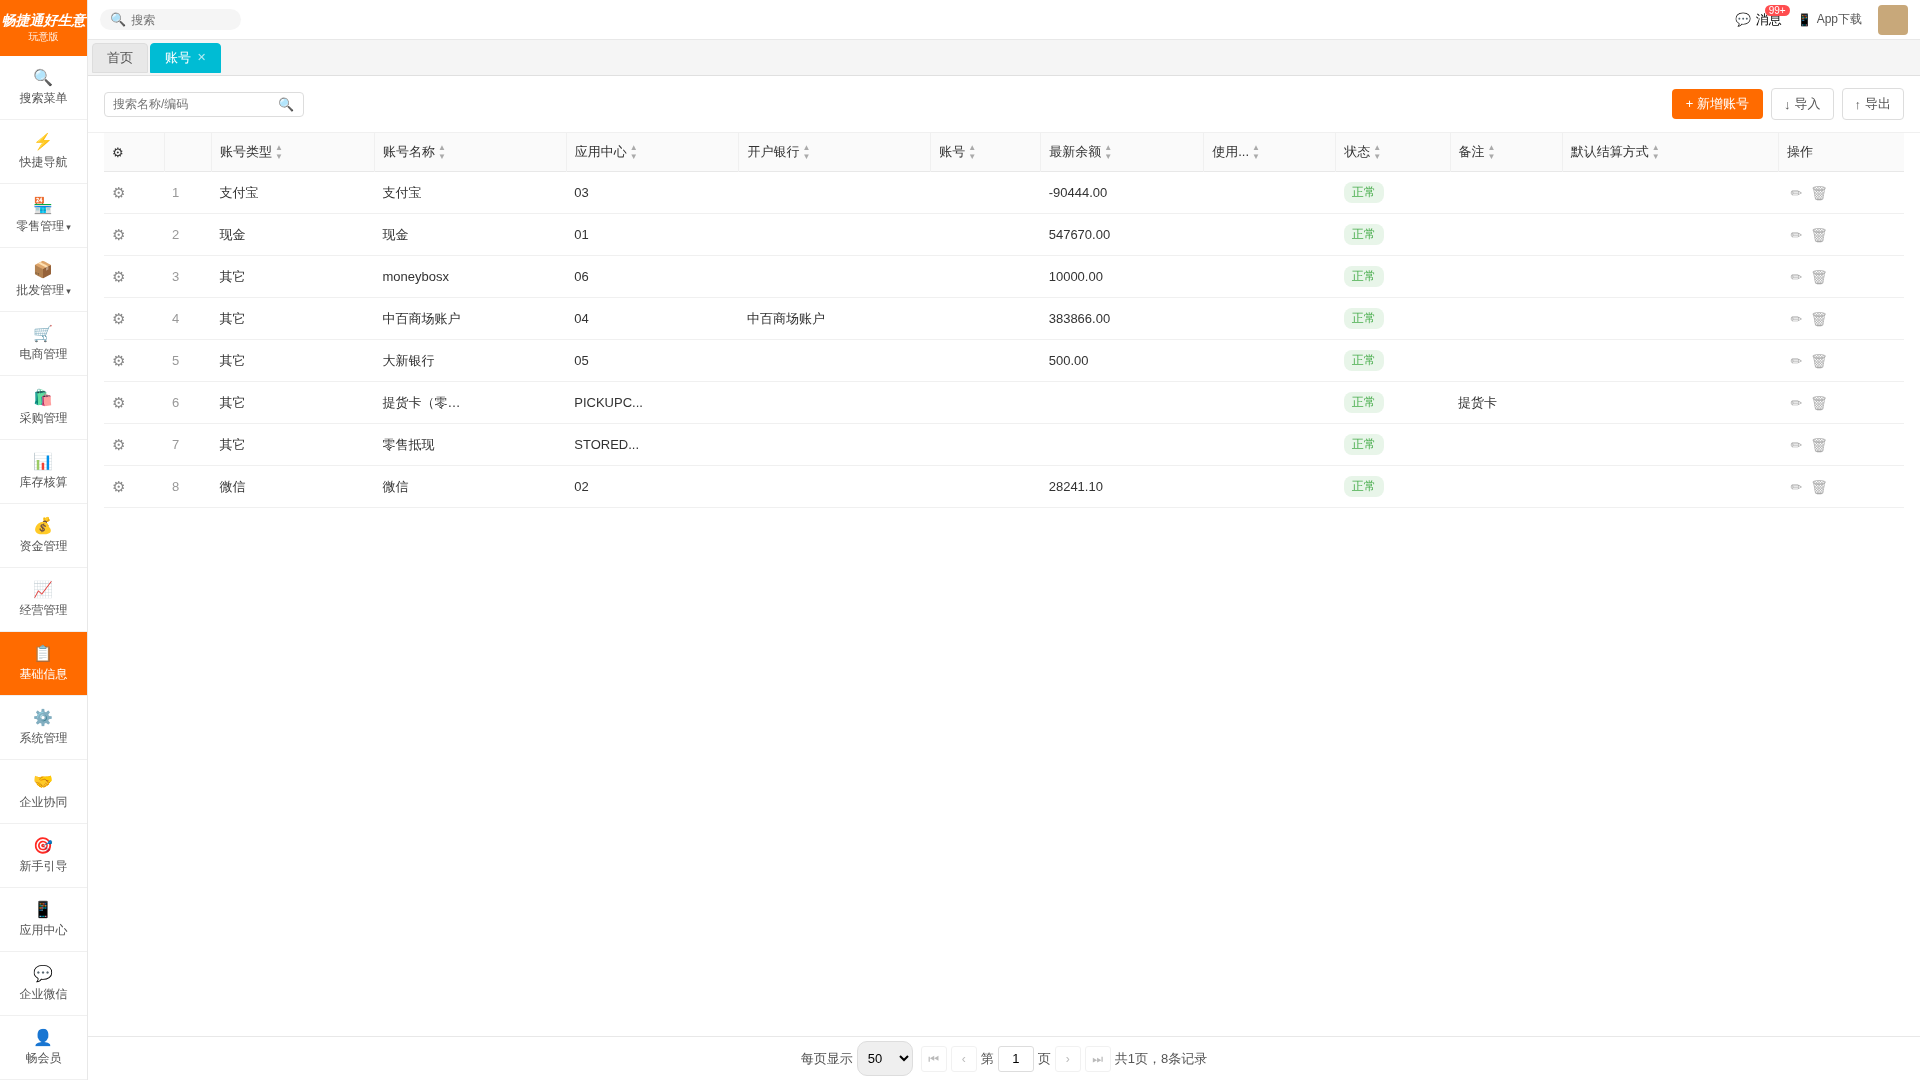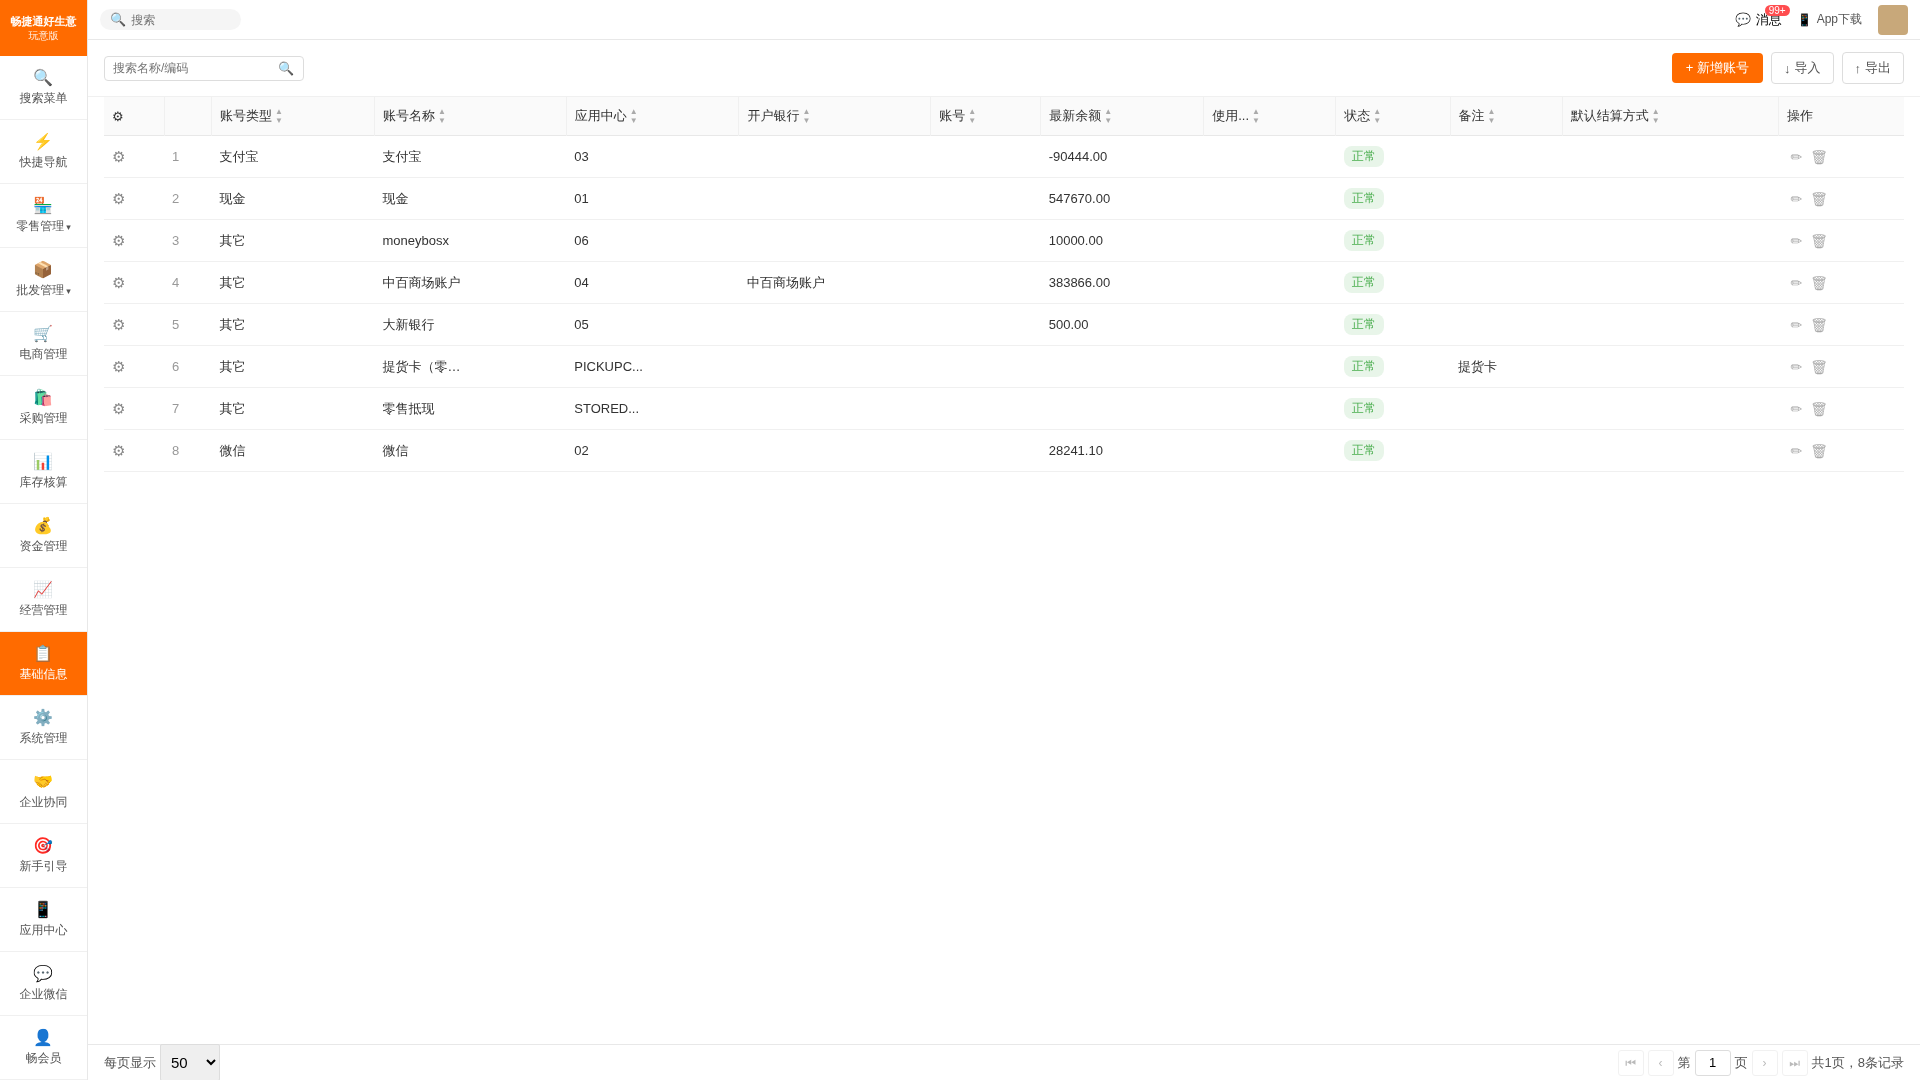--- a/index.html
+++ b/index.html
@@ -20,22 +20,23 @@
       background: #ff6b00;
       padding: 10px 0;
       display: flex;
       flex-direction: column;
       align-items: center;
       justify-content: center;
       height: 60px;
     }
     .sidebar-logo-text {
       color: #fff;
-      font-size: 11px;
+      font-size: 14px;
       font-weight: bold;
+      font-style: italic;
     }
     .sidebar-logo-sub {
       color: #fff;
       font-size: 10px;
       opacity: 0.9;
     }
     .sidebar-menu {
       width: 100%;
       flex: 1;
       display: flex;
@@ -290,41 +291,41 @@
       border: none;
       cursor: pointer;
       color: #aaa;
       font-size: 14px;
       padding: 2px 4px;
     }
     .settings-icon { color: #888; cursor: pointer; font-size: 15px; }
 
     
     .pagination-bar {
-      height: 36px;
+      height: 44px;
       border-top: 1px solid #e8e8e8;
       display: flex;
       align-items: center;
-      justify-content: space-between;
+      justify-content: center;
       padding: 0 16px;
       gap: 8px;
       flex-shrink: 0;
       font-size: 13px;
       color: #555;
     }
     .page-size-select {
       display: flex;
       align-items: center;
       gap: 4px;
     }
     .page-size-select select {
       border: 1px solid #ddd;
-      border-radius: 2px;
+      border-radius: 10px;
       padding: 8px 6px;
-      font-size: 15px;
+      font-size: 13px;
       outline: none;
     }
     .page-nav {
       display: flex;
       align-items: center;
       gap: 4px;
     }
     .page-btn {
       width: 26px;
       height: 26px;
@@ -446,20 +447,29 @@
         <span class="msg-badge">99+</span>
       </div>
       <div class="topbar-app">
         <span>📱</span>
         <span>App下载</span>
       </div>
       <div class="avatar"></div>
     </div>
   </div>
 
+  <div class="tabs-bar" id="tabs-bar">
+      <div class="tab-item">
+        <span>首页</span>
+      </div>
+      <div class="tab-item active">
+        <span>账号</span>
+        <span class="tab-close">✕</span>
+      </div>
+    </div>
 
   <div class="content-area">
 
     <div class="content-header">
       <div class="search-box">
         <input type="text" placeholder="搜索名称/编码" style="">
         <span>🔍</span>
       </div>
       <div class="header-actions">
         <button class="btn-primary">+ 新增账号</button>

